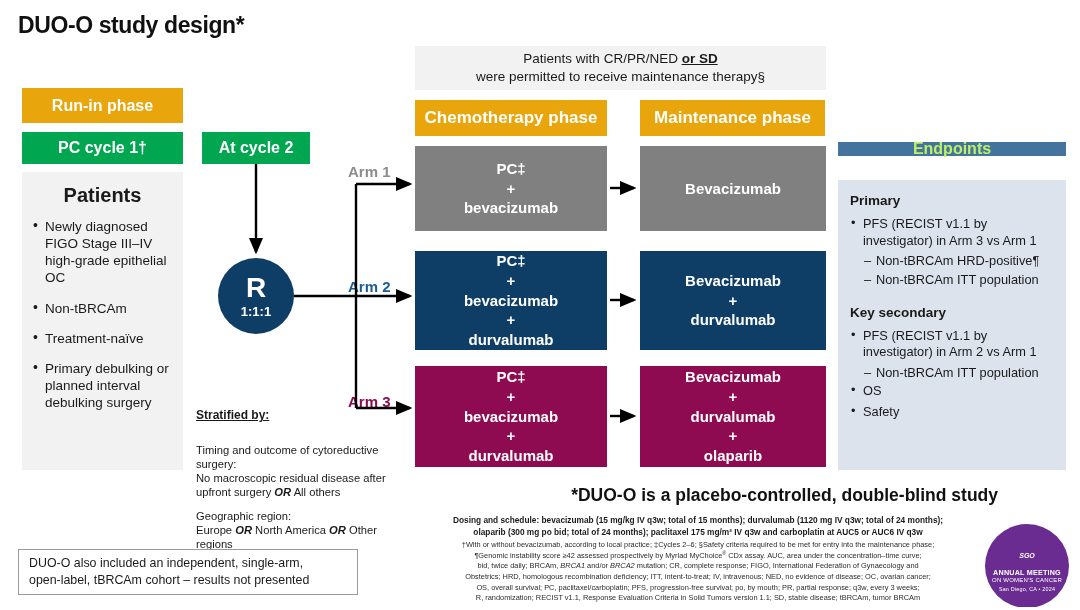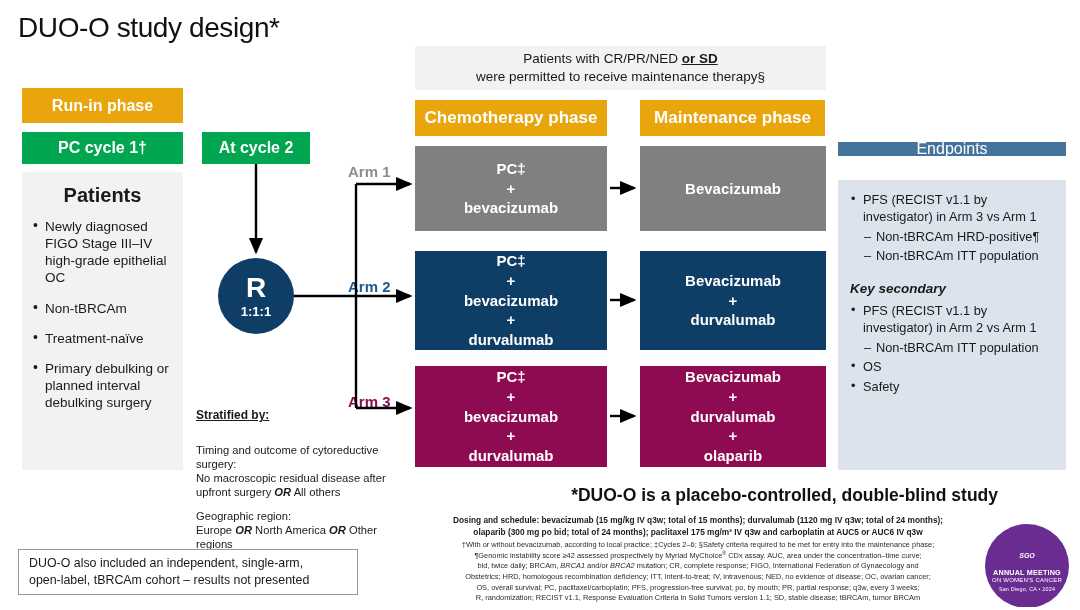--- a/index.html
+++ b/index.html
@@ -10,21 +10,21 @@
     color: #1a1a1a;
     overflow: hidden;
   }
   #slide { position: relative; width: 1080px; height: 610px; background:#fff; }
 
   .abs { position: absolute; }
 
   
   #title {
     left: 18px; top: 12px;
-    font-size: 28px; font-weight: normal; letter-spacing: -0.4px;
+    font-size: 23px; font-weight: bold; letter-spacing: -0.4px;
     color: #111;
   }
 
   
   .chip {
     display: flex; align-items: center; justify-content: center;
     color: #ffffff; font-weight: bold; text-align: center;
   }
   .chip-orange { background: #E8A50C; }
   .chip-green  { background: #00A650; }
@@ -97,30 +97,30 @@
   #armlbl1 { left: 348px; top: 163px; color:#8C8C8C; }
   #armlbl2 { left: 348px; top: 278px; color:#1B5C94; }
   #armlbl3 { left: 348px; top: 393px; color:#8E0B52; }
 
   
   #wires { left:0; top:0; width:1080px; height:610px; pointer-events:none; }
 
   
   #ep-hdr {
     left: 838px; top: 142px; width: 228px; height: 14px;
-    background:#44739E; color:#ffffff; font-size:16px; font-weight:normal;
+    background:#44739E; color:#bef264; font-size:16px; font-weight:bold;
     display:flex; align-items:center; justify-content:center;
   }
   #ep-body {
     left: 838px; top: 180px; width: 228px; height: 290px;
     background:#DCE3ED; padding: 12px 10px 10px 12px;
     font-size: 12.8px; line-height: 1.29;
   }
   #ep-body .ep-h { font-weight:bold; font-size:13.5px; margin-bottom:7px; }
-  #ep-body .ep-h2 { font-weight:bold; font-size:13.5px; margin:16px 0 6px 0;font-style:italic; }
+  #ep-body .ep-h2 { font-weight:bold; font-size:13.5px; margin:16px 0 6px 0; }
   #ep-body ul { list-style:none; }
   #ep-body li { position:relative; padding-left:13px; margin-bottom:4px; }
   #ep-body li::before { content:"•"; position:absolute; left:1px; top:-1px; }
   #ep-body li.sub { padding-left: 26px; margin-bottom:2px; }
   #ep-body li.sub::before { content:"–"; left:14px; top:0px; }
 
   
   #headline {
     left: 398px; top: 485px; width: 600px;
     text-align:right; font-size:17.5px; font-weight:bold; color:#111;
@@ -259,20 +259,21 @@
     <path d="M356,296 L410,296" stroke="#000" stroke-width="2.4" fill="none" marker-end="url(#ah)"></path>
     <path d="M356,408 L410,408" stroke="#000" stroke-width="2.4" fill="none" marker-end="url(#ah)"></path>
 
     <path d="M610,188 L634,188" stroke="#000" stroke-width="2.4" fill="none" marker-end="url(#ah)"></path>
     <path d="M610,300 L634,300" stroke="#000" stroke-width="2.4" fill="none" marker-end="url(#ah)"></path>
     <path d="M610,416 L634,416" stroke="#000" stroke-width="2.4" fill="none" marker-end="url(#ah)"></path>
   </svg>
 
   <div class="abs" id="ep-hdr">Endpoints</div>
   <div class="abs" id="ep-body">
+    <div class="ep-h">Primary</div>
     <ul>
       <li>PFS (RECIST v1.1 by investigator) in Arm 3 vs Arm 1</li>
       <li class="sub">Non-tBRCAm HRD-positive¶</li>
       <li class="sub">Non-tBRCAm ITT population</li>
     </ul>
     <div class="ep-h2">Key secondary</div>
     <ul>
       <li>PFS (RECIST v1.1 by investigator) in Arm 2 vs Arm 1</li>
       <li class="sub">Non-tBRCAm ITT population</li>
       <li>OS</li>

